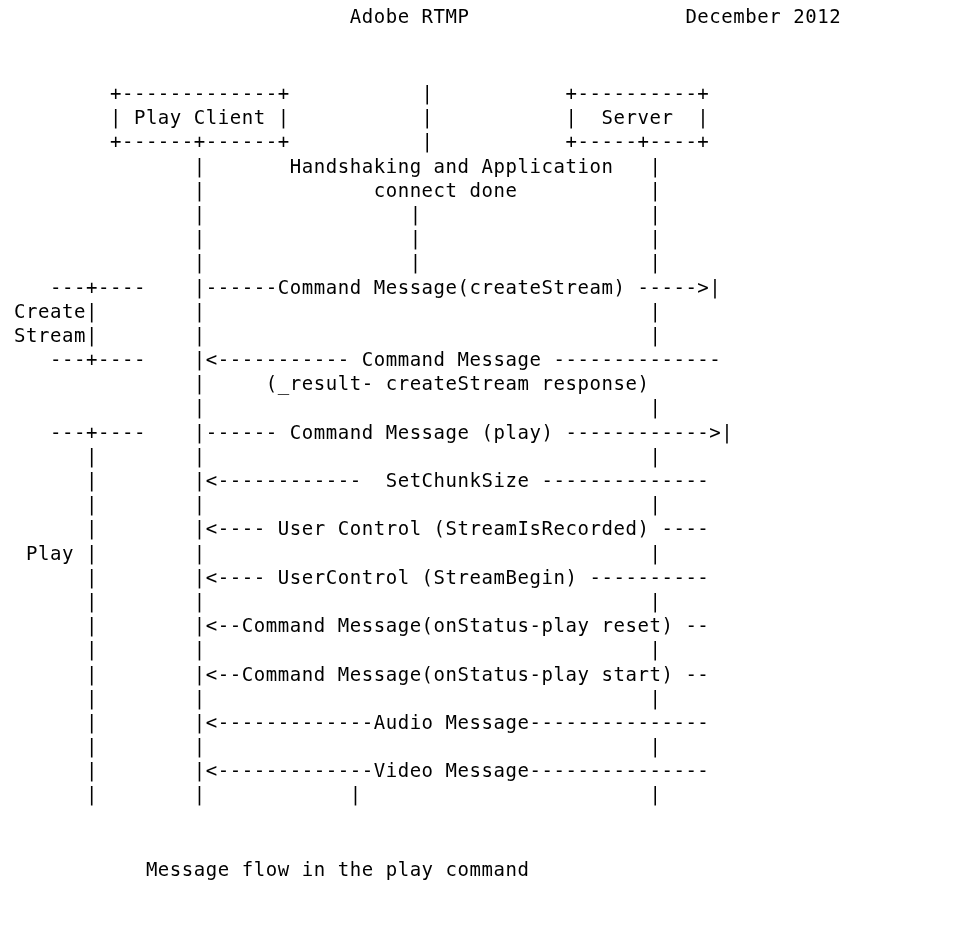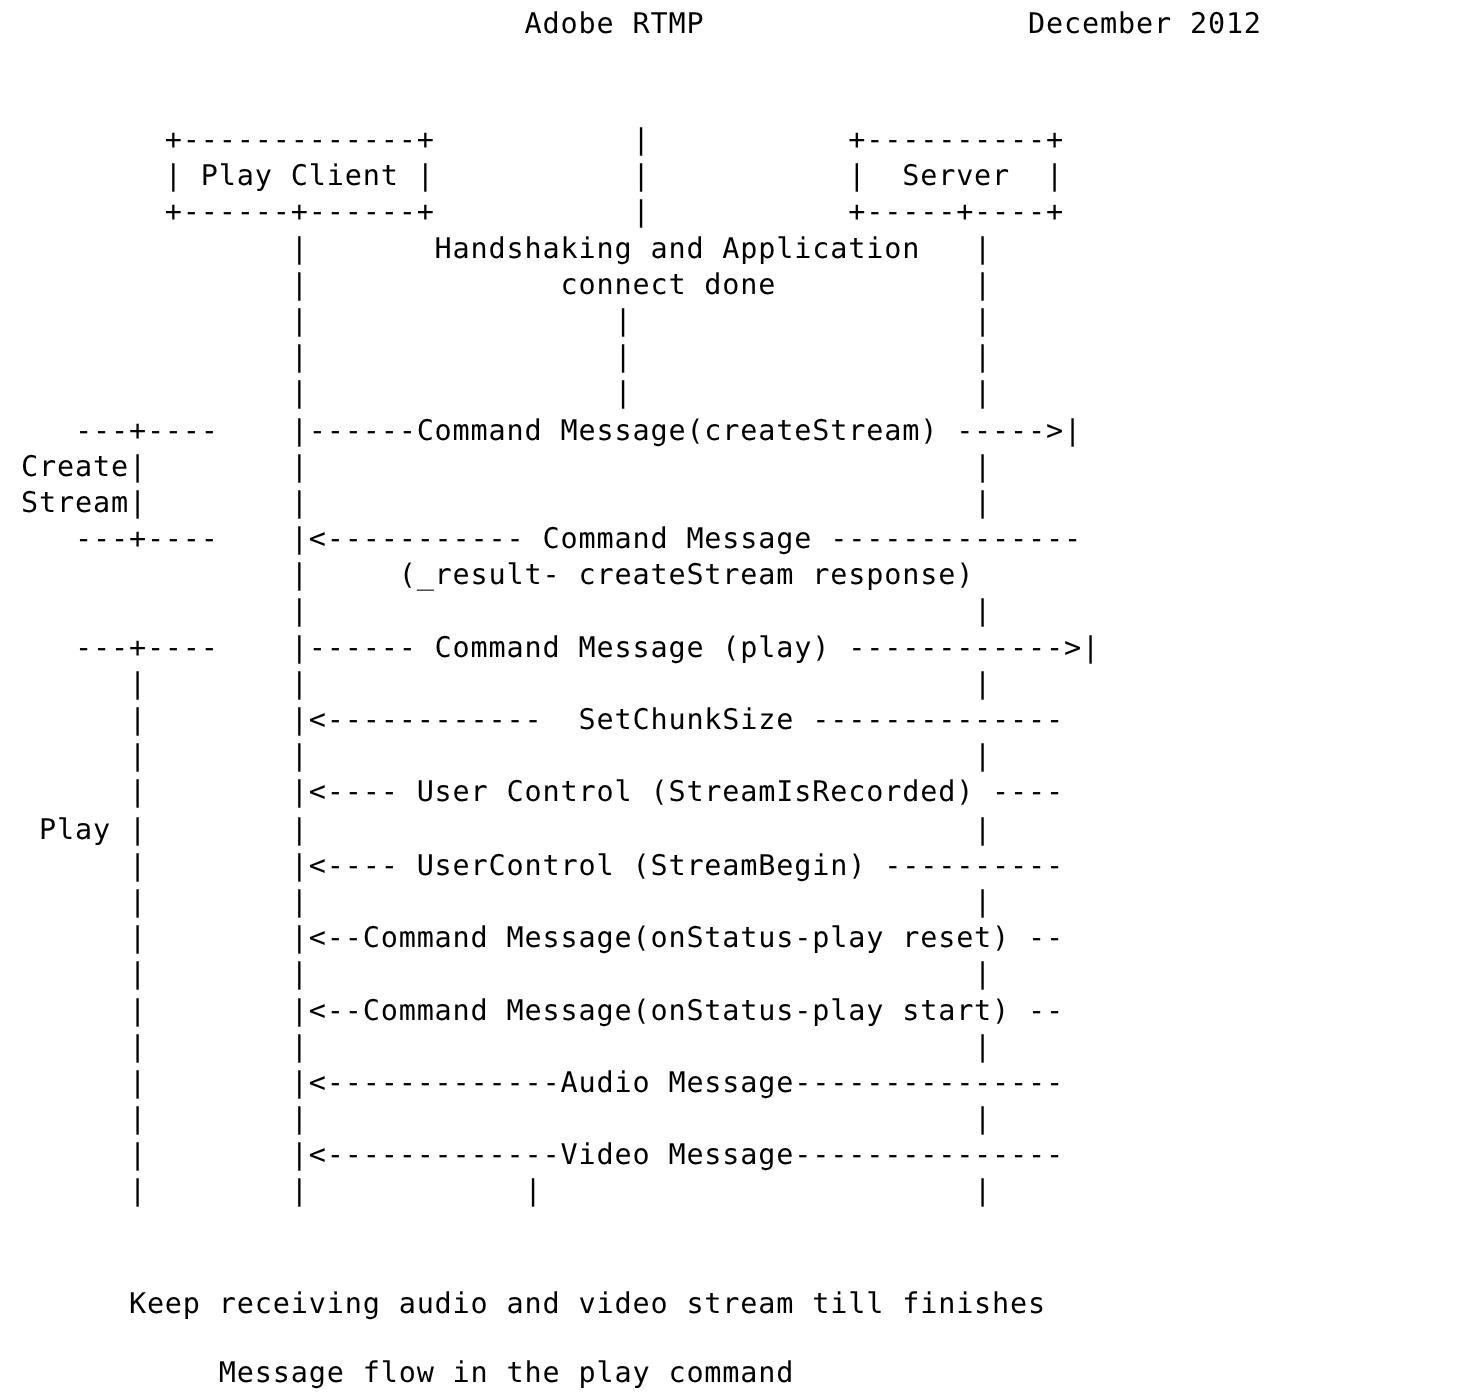--- a/index.html
+++ b/index.html
@@ -63,15 +63,15 @@
 </style>
 </head>
 <body>
 
 <div id="page">
 
   <div class="hdr"><span class="hdr-line">                            Adobe RTMP                  December 2012</span></div>
 
   <pre class="art"><span class="row">        +-------------+           |           +----------+</span><span class="row">        | Play Client |           |           |  Server  |</span><span class="row">        +------+------+           |           +-----+----+</span><span class="row">               |       Handshaking and Application   |</span><span class="row">               |              connect done           |</span><span class="row">               |                 |                   |</span><span class="row">               |                 |                   |</span><span class="row">               |                 |                   |</span><span class="row">   ---+----    |------Command Message(createStream) -----&gt;|</span><span class="row">Create|        |                                     |</span><span class="row">Stream|        |                                     |</span><span class="row">   ---+----    |&lt;----------- Command Message --------------</span><span class="row">               |     (_result- createStream response)</span><span class="row">               |                                     |</span><span class="row">   ---+----    |------ Command Message (play) ------------&gt;|</span><span class="row">      |        |                                     |</span><span class="row">      |        |&lt;------------  SetChunkSize --------------</span><span class="row">      |        |                                     |</span><span class="row">      |        |&lt;---- User Control (StreamIsRecorded) ----</span><span class="row"> Play |        |                                     |</span><span class="row">      |        |&lt;---- UserControl (StreamBegin) ----------</span><span class="row">      |        |                                     |</span><span class="row">      |        |&lt;--Command Message(onStatus-play reset) --</span><span class="row">      |        |                                     |</span><span class="row">      |        |&lt;--Command Message(onStatus-play start) --</span><span class="row">      |        |                                     |</span><span class="row">      |        |&lt;-------------Audio Message---------------</span><span class="row">      |        |                                     |</span><span class="row">      |        |&lt;-------------Video Message---------------</span><span class="row">      |        |            |                        |</span></pre>
 
-  <pre class="caption-block"><span class="row">      Keep receiving audio and video stream till finishes</span><span class="row">           Message flow in the play command</span></pre>
+  <pre class="caption-block"><span class="row">           Message flow in the play command</span></pre>
 
 </div>
 
 </body></html>

